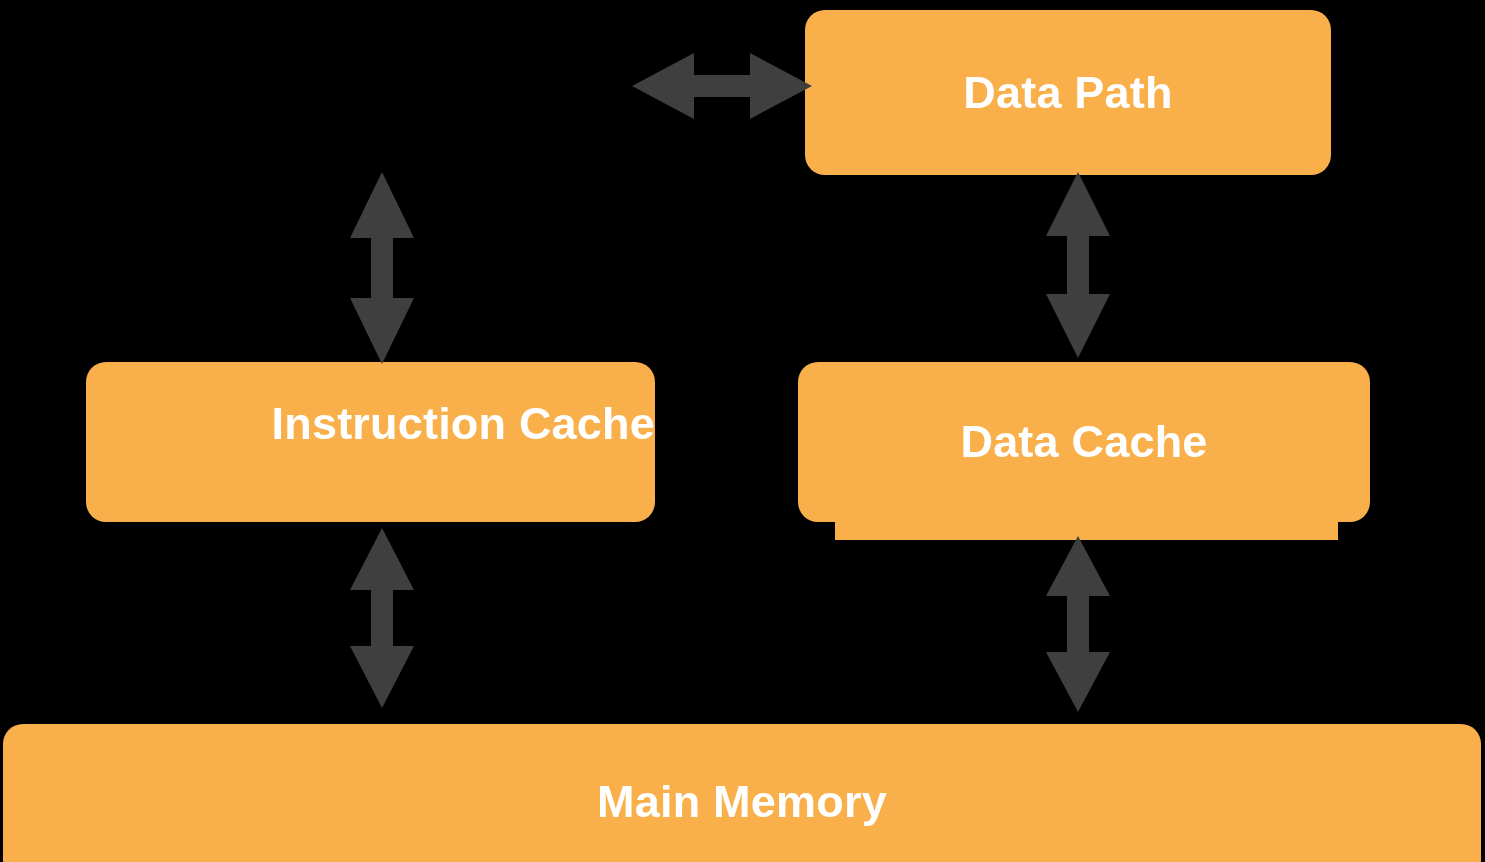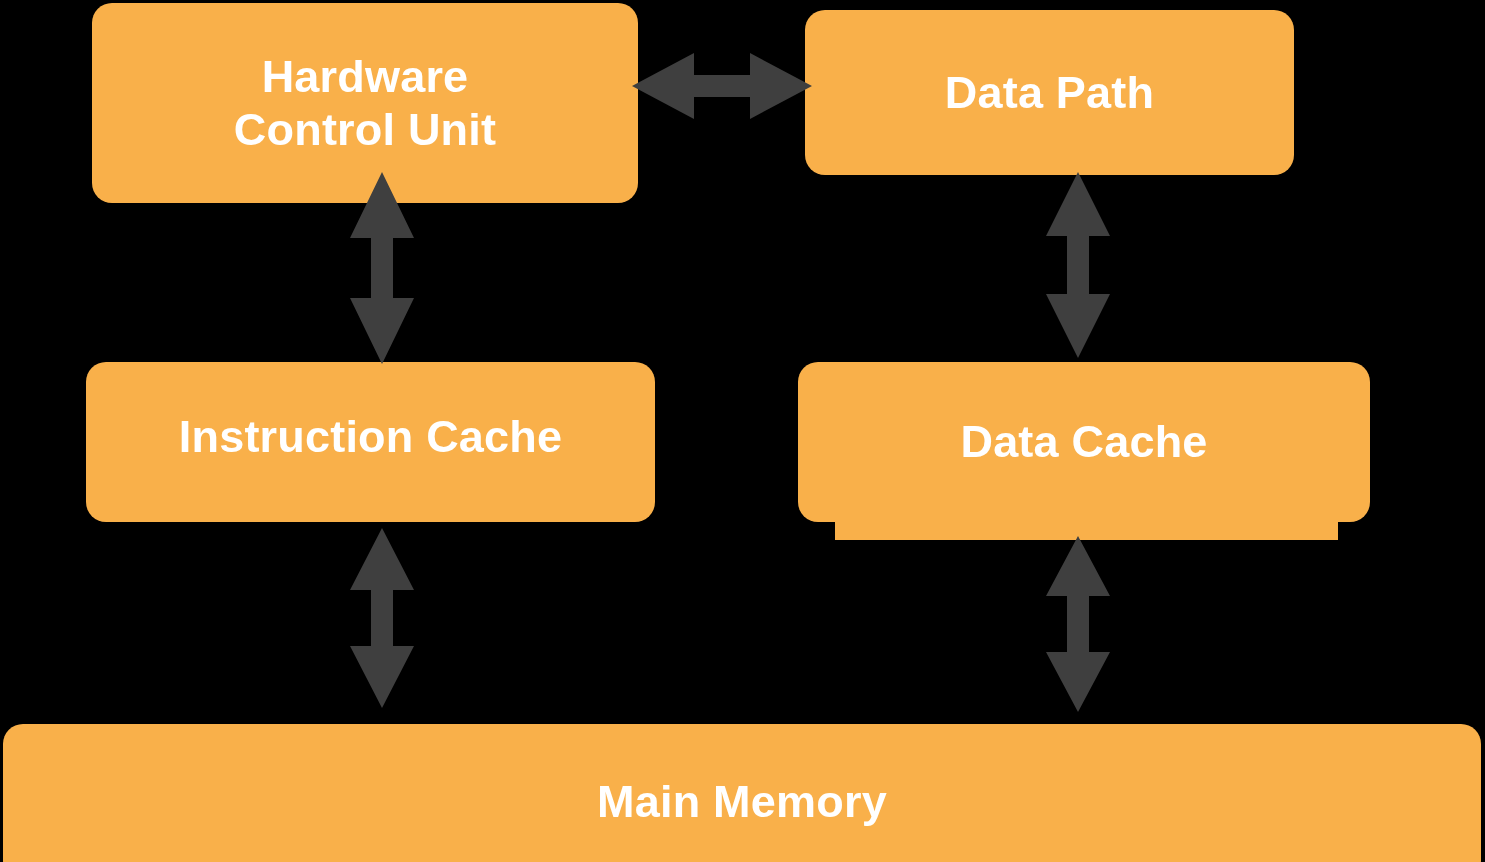--- a/index.html
+++ b/index.html
@@ -36,25 +36,25 @@
     line-height: 1.18;
     letter-spacing: 0.2px;
     white-space: pre-line;
     user-select: none;
   }
 
   
   #node-hcu      { left: 92px;  top: 3px;   width: 546px; height: 200px; }
   #node-hcu .node-label { font-size: 45px; }
 
-  #node-datapath { left: 805px; top: 10px;  width: 489px; height: 165px; }
+  #node-datapath { left: 805px; top: 10px;  width: 526px; height: 165px; }
   #node-datapath .node-label { font-size: 45px; }
 
   #node-icache   { left: 86px;  top: 362px; width: 569px; height: 160px;
-                   align-items: flex-start; padding-top: 48px; }
+                   align-items: flex-start; padding-top: 35px; justify-content: flex-end; }
   #node-icache .node-label { font-size: 45px; }
 
   #node-dcache   { left: 798px; top: 362px; width: 572px; height: 160px; align-items: center; }
   #node-dcache .node-label { font-size: 45px; }
 
   
   #dcache-foot {
     position: absolute;
     left: 835px; top: 518px; width: 503px; height: 22px;
     background: #F9B04A;
@@ -75,24 +75,20 @@
   #arrow-hcu-icache   { left: 349px; top: 172px; width: 66px;  height: 192px; }
   #arrow-dp-dcache    { left: 1045px; top: 172px; width: 66px; height: 186px; }
   #arrow-icache-mm    { left: 349px; top: 528px; width: 66px;  height: 180px; }
   #arrow-dcache-mm    { left: 1045px; top: 536px; width: 66px; height: 176px; }
 </style>
 </head>
 <body>
 
 <div id="diagram">
 
-  <div class="node" id="node-hcu">
-    <span class="node-label">Hardware
-Control Unit</span>
-  </div>
 
   <div class="node" id="node-datapath">
     <span class="node-label">Data Path</span>
   </div>
 
   <div class="node" id="node-icache">
     <span class="node-label">Instruction Cache</span>
   </div>
 
   <div id="dcache-foot"></div>

